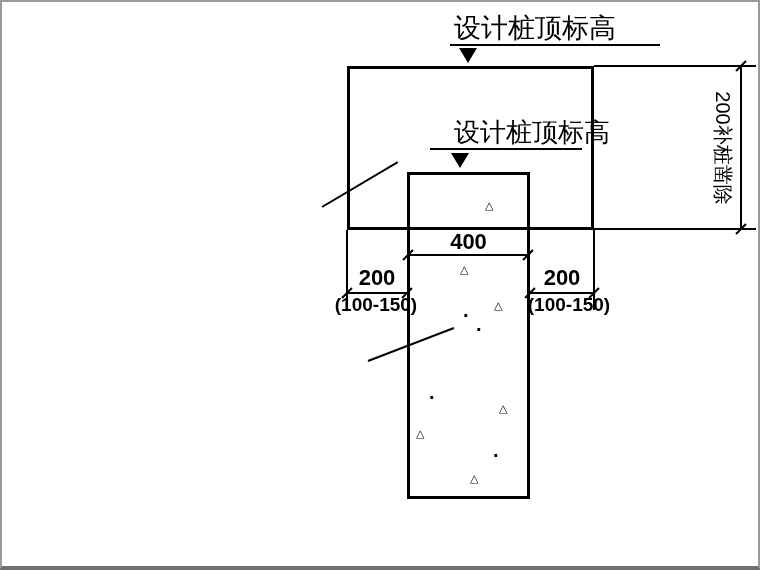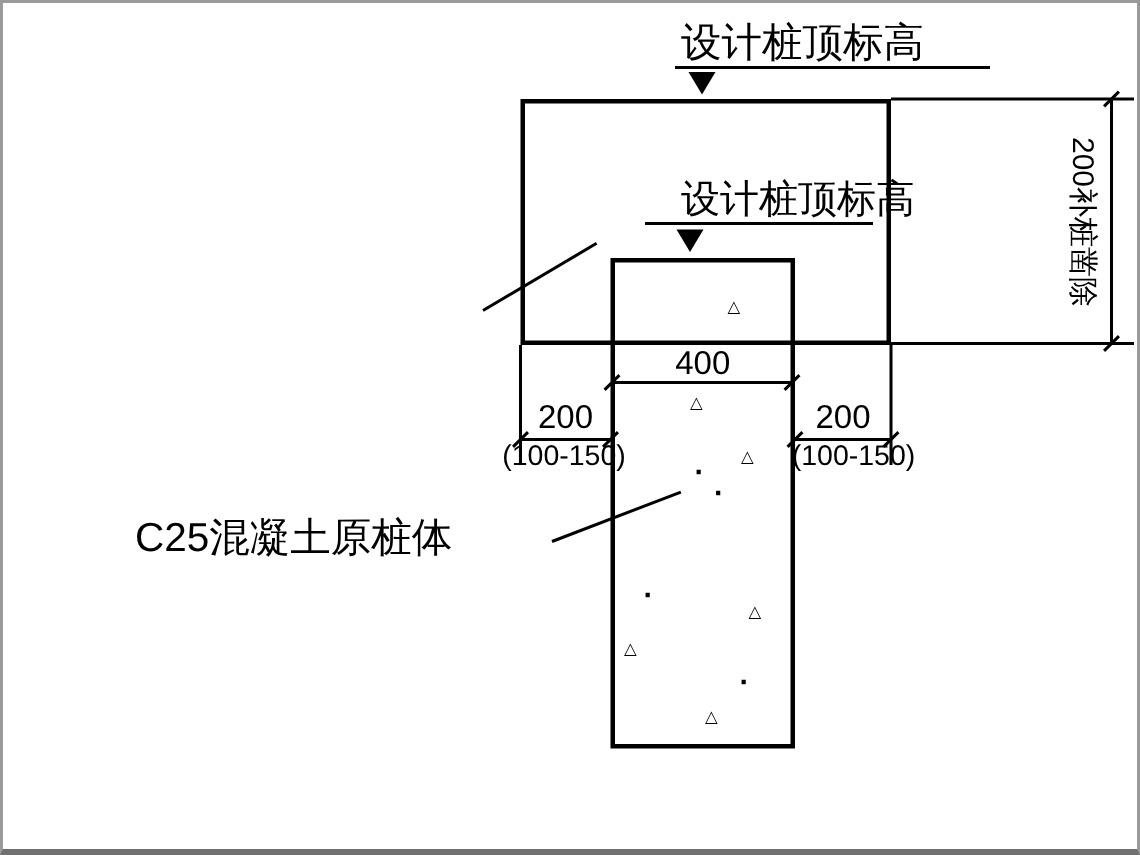--- a/index.html
+++ b/index.html
@@ -5,21 +5,21 @@
   html,body{margin:0;padding:0;background:#fff;}
   .canvas{
     position:relative;width:760px;height:570px;background:#ffffff;
     border:2px solid #9a9a9a;border-bottom:4px solid #707070;
     box-sizing:border-box;overflow:hidden;color:#000;
     font-family:"Liberation Sans","DejaVu Sans",sans-serif;
   }
   .line{position:absolute;background:#000;}
   .rect{position:absolute;border:3px solid #000;box-sizing:border-box;background:transparent;}
   .lbl{position:absolute;color:#000;white-space:nowrap;line-height:1.1;}
-  .ctr{text-align:center;}
+  .ctr{text-align:center;font-weight:bold;}
   .tick{position:absolute;width:14px;height:2px;background:#000;transform:rotate(-45deg);}
   .elev{position:absolute;width:0;height:0;border-left:9px solid transparent;border-right:9px solid transparent;border-top:15px solid #000;}
   .leader{position:absolute;height:2px;background:#000;transform-origin:0 50%;}
   .vtext{position:absolute;transform:translate(-50%,-50%) rotate(90deg);white-space:nowrap;font-size:20px;color:#000;}
   .tri-mark{position:absolute;font-size:11px;color:#000;line-height:11px;}
   .dot-mark{position:absolute;font-size:20px;font-weight:bold;color:#000;line-height:6px;}
 </style>
 </head>
 <body>
 
@@ -31,21 +31,20 @@
   <div class="lbl" style="left:452px;top:12px;font-size:27px;">设计桩顶标高</div>
   <div class="line" style="left:448px;top:42px;width:210px;height:2px;"></div>
   <div class="elev" style="left:457px;top:46px;"></div>
 
   <div class="lbl" style="left:452px;top:116px;font-size:26px;">设计桩顶标高</div>
   <div class="line" style="left:428px;top:146px;width:152px;height:2px;"></div>
   <div class="elev" style="left:449px;top:151px;"></div>
 
   <div class="leader" style="left:320px;top:204px;width:88px;transform:rotate(-30.6deg);"></div>
 
-  <div class="lbl" style="left:88px;top:342px;font-size:27px;">C25混凝土原桩体</div>
   <div class="leader" style="left:366px;top:358px;width:92px;transform:rotate(-21deg);"></div>
 
   <div class="lbl ctr" style="left:405px;top:228px;width:123px;font-size:22px;">400</div>
   <div class="line" style="left:406px;top:252px;width:120px;height:2px;"></div>
   <div class="tick" style="left:399px;top:252px;"></div>
   <div class="tick" style="left:519px;top:252px;"></div>
 
   <div class="line" style="left:344px;top:228px;width:2px;height:80px;"></div>
   <div class="lbl ctr" style="left:343px;top:264px;width:64px;font-size:22px;">200</div>
   <div class="line" style="left:345px;top:290px;width:60px;height:2px;"></div>

